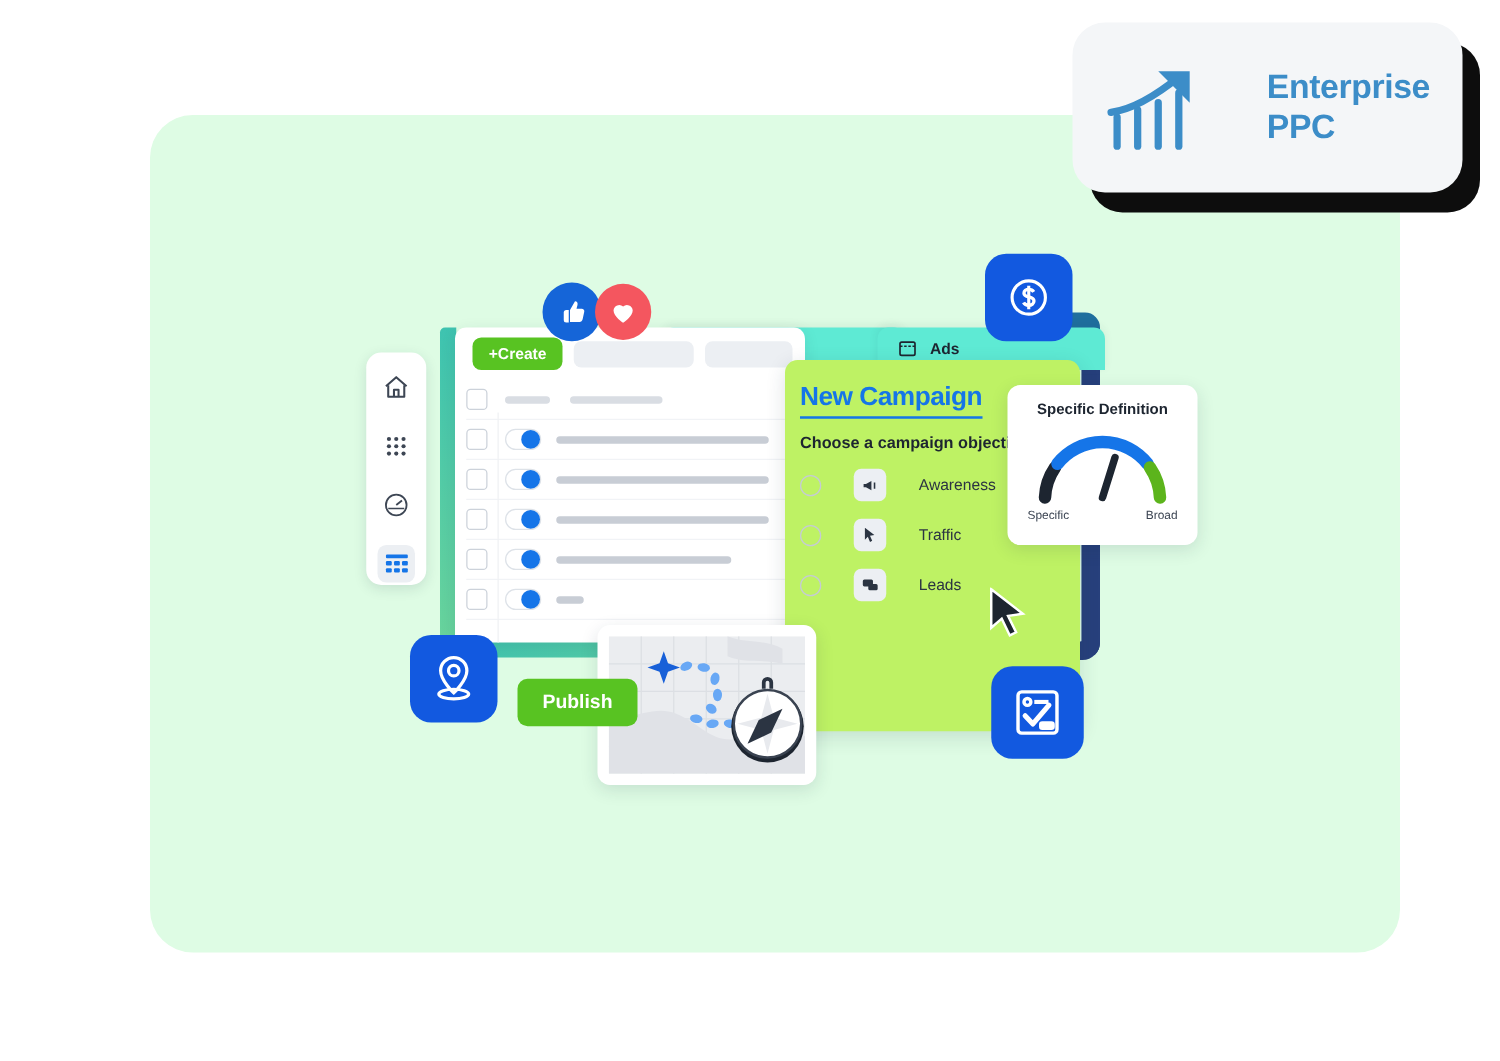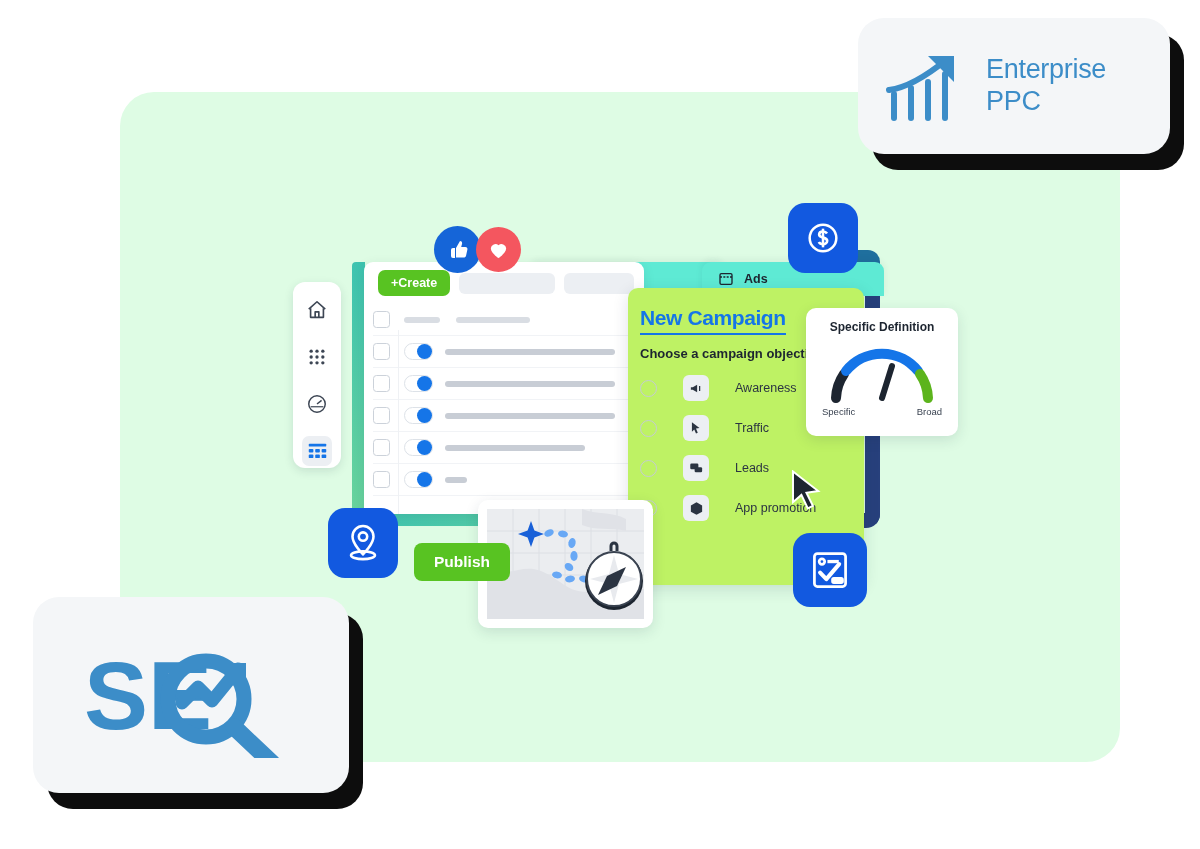--- a/index.html
+++ b/index.html
@@ -18,22 +18,23 @@
 
   
   .ppc-card{
     position:absolute;left:858px;top:18px;width:312px;height:136px;
     background:#f4f6f8;border-radius:26px;
     box-shadow:14px 16px 0 0 #0d0d0d;
     display:flex;align-items:center;gap:22px;padding:0 26px;
     box-sizing:border-box;
   }
   .ppc-text{
-    color:#3c8dc8;font-weight:normal;font-size:27px;line-height:1.18;
+    color:#3c8dc8;font-weight:bold;font-size:27px;line-height:1.18;
     letter-spacing:-.3px;
+    margin-left:30px;
   }
 
   
   .seo-card{
     position:absolute;left:33px;top:597px;width:316px;height:196px;
     background:#f4f6f8;border-radius:26px;
     box-shadow:14px 16px 0 0 #0d0d0d;
     display:flex;align-items:center;justify-content:center;
   }
 
@@ -308,29 +309,20 @@
       <span class="radio"></span>
       <span class="obj-ico">
         <svg width="15" height="15" viewBox="0 0 24 24" fill="#2b3442">
           <rect x="2" y="4" width="13" height="9" rx="2"></rect>
             <rect x="9" y="10" width="12" height="8" rx="2"></rect>
         </svg>
       </span>
       <span class="obj-lbl">Leads</span>
     </div>
 
-    <div class="obj">
-      <span class="radio"></span>
-      <span class="obj-ico">
-        <svg width="15" height="15" viewBox="0 0 24 24" fill="#2b3442">
-            <path d="M12 2l9 5v10l-9 5-9-5V7z"></path>
-          </svg>
-      </span>
-      <span class="obj-lbl">App promotion</span>
-    </div>
   </div>
 
   <div class="aud-card">
     <div class="aud-title">Specific Definition</div>
     <svg width="120" height="66" viewBox="0 0 120 66" style="margin-top:6px;">
       <path d="M14 58 A46 46 0 0 1 22 34" stroke="#1d2530" stroke-width="10" fill="none" stroke-linecap="round"></path>
       <path d="M24 31 A46 46 0 0 1 96 31" stroke="#1575e8" stroke-width="10" fill="none" stroke-linecap="round"></path>
       <path d="M98 34 A46 46 0 0 1 106 58" stroke="#5cb41c" stroke-width="10" fill="none" stroke-linecap="round"></path>
       <path d="M60 58 L70 26" stroke="#1d2530" stroke-width="6" stroke-linecap="round"></path>
     </svg>
@@ -424,23 +416,14 @@
       </g>
       <path d="M5 40C20 38 40 28 62 10" stroke="#3c8dc8" stroke-width="6" fill="none" stroke-linecap="round"></path>
       <path d="M44 6h26v26z" fill="#3c8dc8"></path>
     </svg>
     <div class="ppc-text">
       <div>Enterprise</div>
       <div>PPC</div>
     </div>
   </div>
 
-  <div class="seo-card">
-    <svg width="215" height="125" viewBox="0 0 215 125">
-      <text x="0" y="96" font-family="Liberation Sans, sans-serif" font-size="96" font-weight="bold" fill="#3c8dc8">SE</text>
-      <circle cx="122" cy="66" r="38" fill="none" stroke="#3c8dc8" stroke-width="15"></circle>
-      <path d="M98 70l16-16 14 14 26-32" fill="none" stroke="#3c8dc8" stroke-width="13" stroke-linecap="round" stroke-linejoin="round"></path>
-      <path d="M132 30h30v30z" fill="#3c8dc8"></path>
-      <path d="M150 94l38 36" stroke="#3c8dc8" stroke-width="17" stroke-linecap="round"></path>
-    </svg>
-  </div>
 
 </div>
 
 </body></html>

